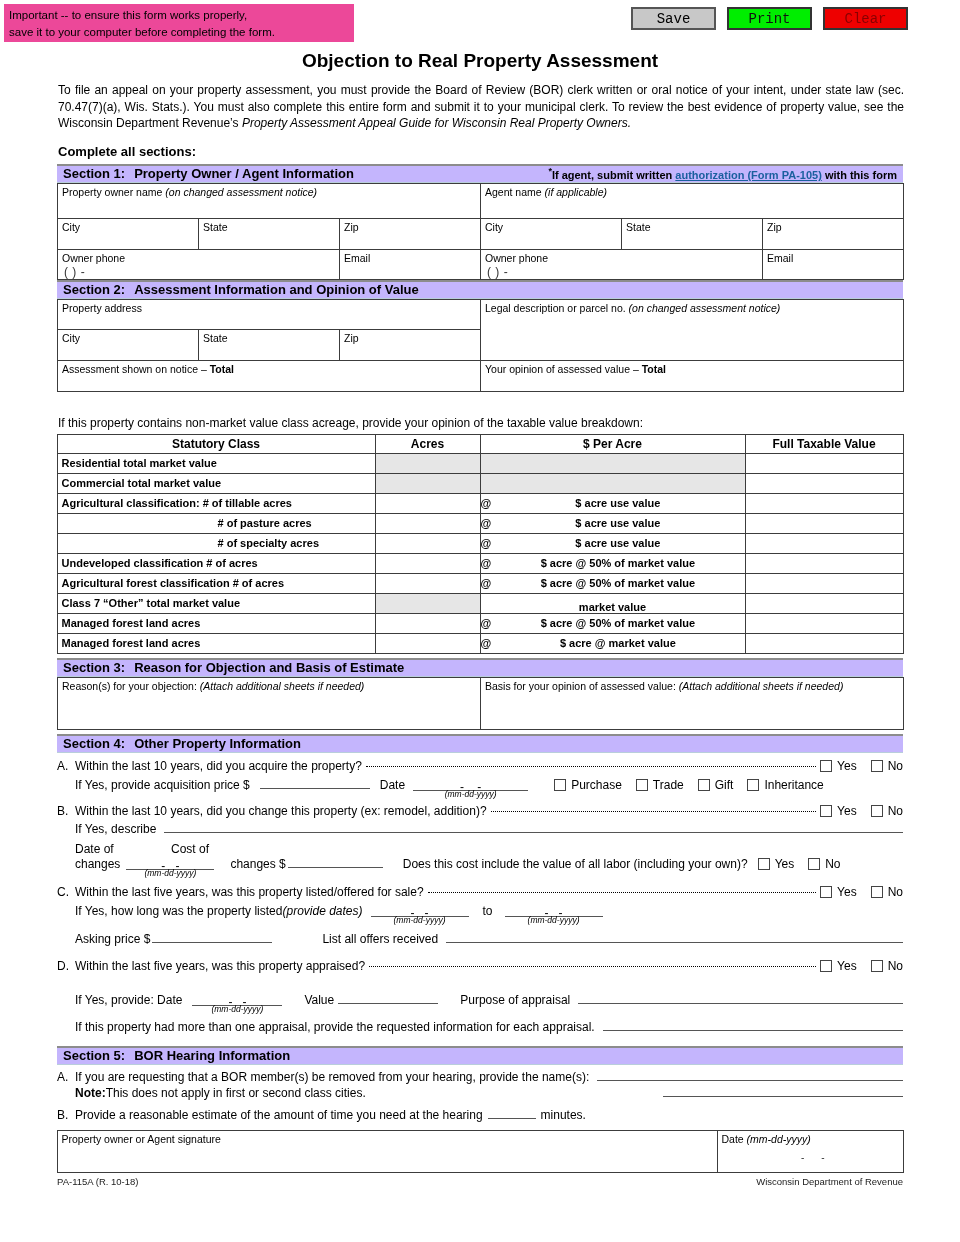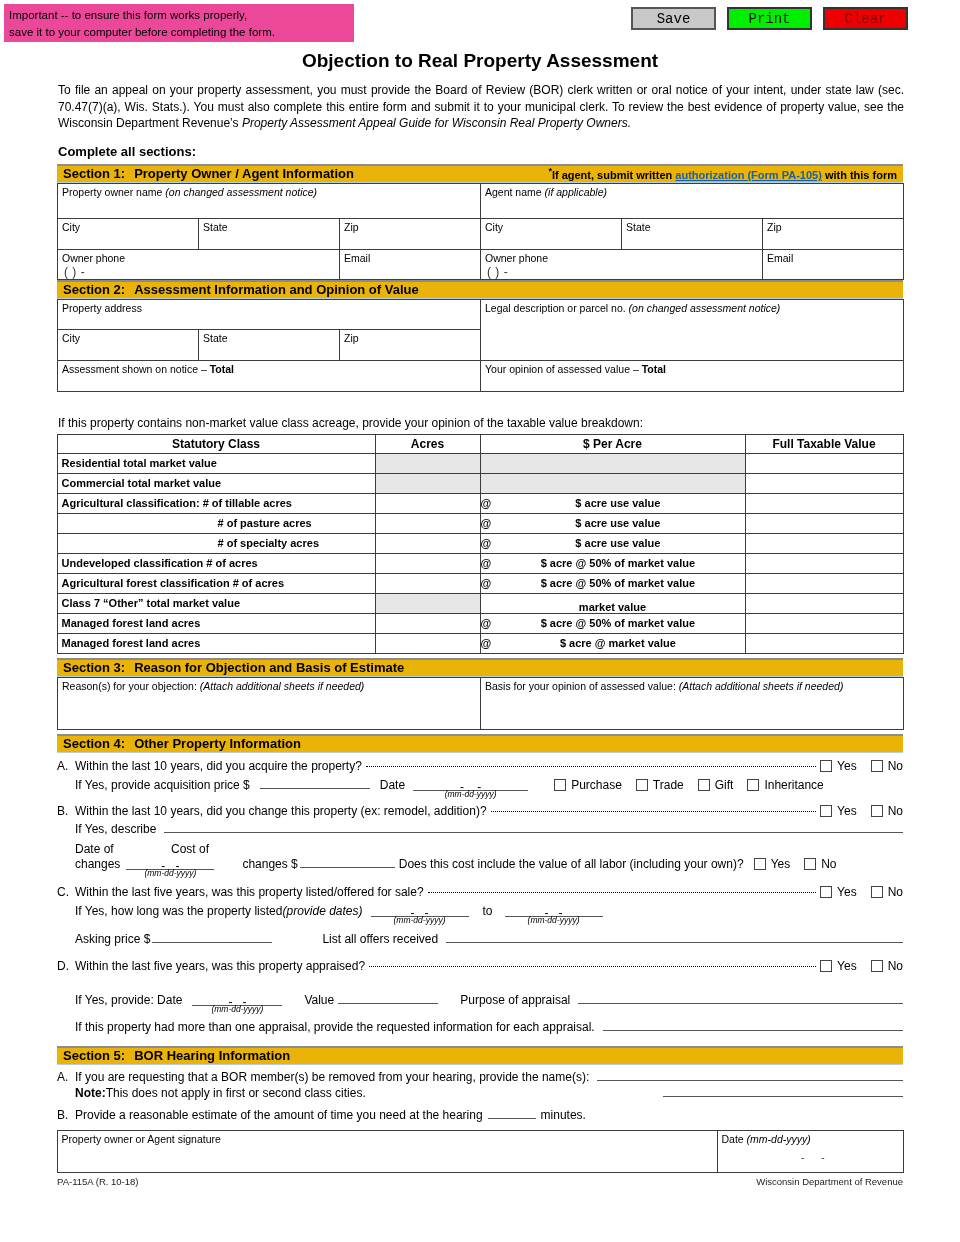--- a/index.html
+++ b/index.html
@@ -35,21 +35,21 @@
   
   .title {
     text-align: center; font-size: 19px; font-weight: bold; margin: 4px 0 10px 0;
   }
   .intro { margin: 0 56px 0 58px; line-height: 1.38; font-size: 12px; text-align: justify; }
   .complete { margin: 12px 0 5px 58px; font-weight: bold; font-size: 13px; }
 
   
   .frame { position: relative; margin: 0 auto; width: 846px; }
   .sec-head {
-    background: #eab308; border-top: 2px solid #8c8c8c; border-bottom:1px solid #b9cedb;
+    background: #c4b5fd; border-top: 2px solid #8c8c8c; border-bottom:1px solid #b9cedb;
     height: 19px; display: flex; align-items: center; padding-left: 6px;
     font-weight: bold; font-size: 13px;
   }
   .sec-head .sl { margin-right: 9px; }
   .sec-note { margin-left: auto; padding-right: 6px; font-size: 11px; font-weight: bold; }
   .sec-note .star { vertical-align: super; font-size: 9px; }
   .lnk { color: #1a5f9e; text-decoration: underline; }
 
   table.grid { border-collapse: collapse; width: 846px; table-layout: fixed; }
   table.grid td { border: 1px solid #3c3c3c; vertical-align: top;
@@ -336,23 +336,23 @@
       <span style="width:96px;display:inline-block">Date of</span>
       <span>Cost of</span>
     </div>
     <div class="qrow" style="margin-top:1px">
       <span class="qlet"></span>
       <span>changes</span>
       <span style="margin-left:6px;position:relative">
         <span class="rule dsh" style="width:88px"><span>-</span>&nbsp;&nbsp;&nbsp;<span>-</span></span>
         <span class="sub" style="width:88px;position:absolute;left:0;top:12px">(mm-dd-yyyy)</span>
       </span>
-      <span style="margin-left:28px">changes  $</span>
+      <span style="margin-left:16px">changes  $</span>
       <span class="rule" style="width:95px;margin-left:2px"></span>
-      <span style="margin-left:4px">Does this cost include the value of all labor (including your own)?</span>
+      <span style="margin-left:20px">Does this cost include the value of all labor (including your own)?</span>
       <span style="margin-left:10px"><span class="cbx"></span><span>Yes</span></span>
       <span class="opt"><span class="cbx"></span><span>No</span></span>
     </div>
 
     <div class="qrow" style="margin-top:14px">
       <span class="qlet">C.</span>
       <span>Within the last five years, was this property listed/offered for sale?</span>
       <span class="dots"></span>
       <span><span class="cbx"></span><span>Yes</span></span>
       <span class="opt"><span class="cbx"></span><span>No</span></span>

